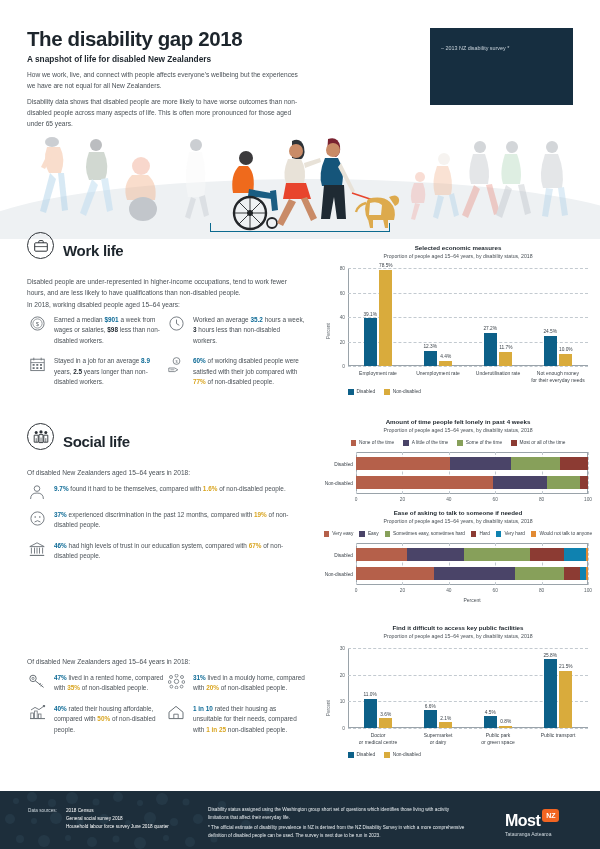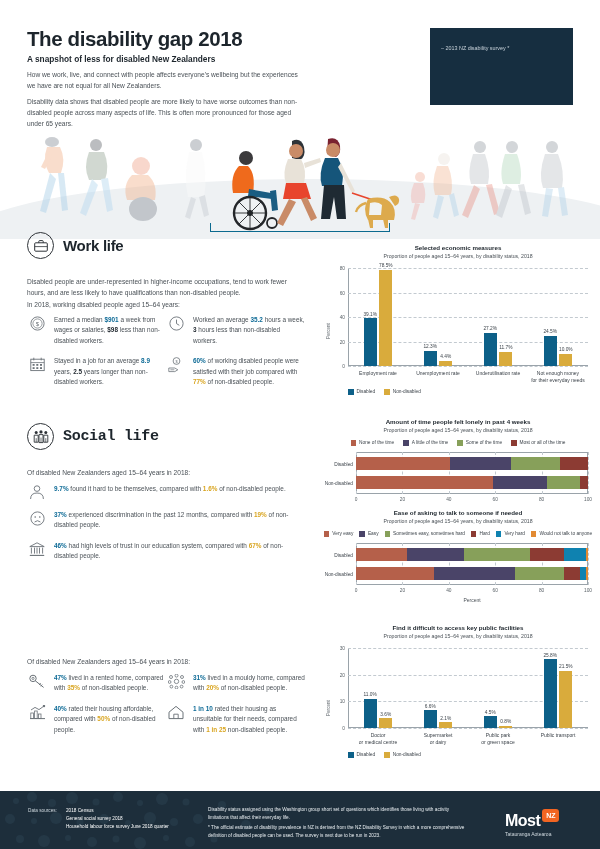--- a/index.html
+++ b/index.html
@@ -38,21 +38,21 @@
 
   
   .band { position:absolute; left:0; top:133px; width:600px; height:106px; overflow:hidden; }
   .band .hill { position:absolute; left:-40px; top:46px; width:700px; height:160px;
     background:#eef1f3; border-radius:50% 50% 0 0 / 60px 60px 0 0; }
   .band svg { position:absolute; left:0; top:0; }
   .bracket { position:absolute; left:210px; top:90px; width:180px; height:9px;
     border:1.6px solid #0b6a8f; border-top:none; }
 
   
-  .sec-title-wrap { position:absolute; display:flex; align-items:center; gap:9px; }
+  .sec-title-wrap { position:absolute; display:flex; align-items:flex-end; gap:9px; }
   .sec-icon {
     width:27px; height:27px; border-radius:50%; border:1.1px solid #2e3338;
     display:flex; align-items:center; justify-content:center;
   }
   .sec-title { font-size:15px; font-weight:bold; letter-spacing:-0.3px; color:#1d252c; }
 
   .lede { position:absolute; font-size:6.6px; line-height:1.6; color:#4a5157; width:272px; }
 
   .facts { position:absolute; width:278px; }
   .fact { display:flex; gap:7px; margin-bottom:10px; }
@@ -104,21 +104,21 @@
      color:#fff; font-size:7px; font-weight:bold; text-align:center; line-height:13px; vertical-align:8px; margin-left:2px;}
   .logo .mao { font-size:5px; color:#cfd8de; margin-top:1px; }
 </style>
 </head>
 <body>
 
 <div class="page">
 
   <div class="header">
     <div class="title">The disability gap 2018</div>
-    <div class="subtitle">A snapshot of less for disabled New Zealanders</div>
+    <div class="subtitle">A snapshot of life for disabled New Zealanders</div>
     <div class="intro">
       <p>How we work, live, and connect with people affects everyone's wellbeing but the experiences we have are not equal for all New Zealanders.</p>
       <p>Disability data shows that disabled people are more likely to have worse outcomes than non-disabled people across many aspects of life. This is often more pronounced for those aged under 65 years.</p>
     </div>
     <div class="statbox">
       <div class="src">– 2013 NZ disability survey *</div>
     </div>
   </div>
 
   <div class="band">
@@ -332,21 +332,21 @@
           <span class="sw" style="background: rgb(13, 96, 136);"></span>
           <span class="lb">Disabled</span>
         </div>
         <div class="li">
           <span class="sw" style="background: rgb(217, 171, 60);"></span>
           <span class="lb">Non-disabled</span>
         </div>
       </div>
   </div>
 
-  <div class="sec-title-wrap" style="left:27px; top:423px;font-family:Liberation Mono, monospace;">
+  <div class="sec-title-wrap" style="left:27px; top:423px;">
     <div class="sec-icon">
       <svg width="16" height="14" viewBox="0 0 16 14">
           <circle cx="3.2" cy="2.6" r="1.5" fill="#2e3338"></circle>
           <circle cx="8" cy="1.9" r="1.6" fill="#2e3338"></circle>
           <circle cx="12.8" cy="2.6" r="1.5" fill="#2e3338"></circle>
           <path d="M1.2 5.2 h4 v7 h-4z M6 4.6 h4 v8 h-4z M10.8 5.2 h4 v7 h-4z" fill="none" stroke="#2e3338" stroke-width="0.9"></path>
           <path d="M3.2 8.2 v4 M8 7.6 v5 M12.8 8.2 v4" stroke="#2e3338" stroke-width="0.7"></path>
         </svg>
     </div>
     <div class="sec-title">Social life</div>

